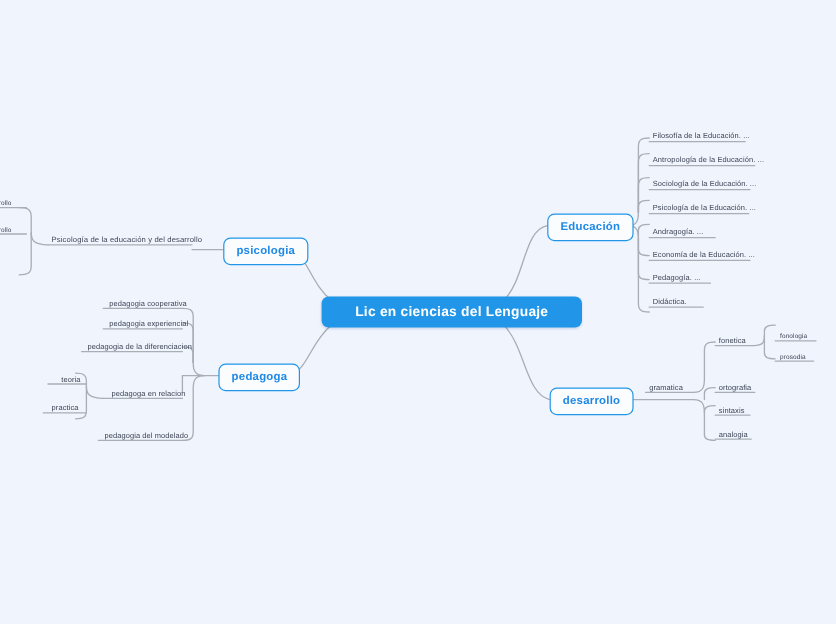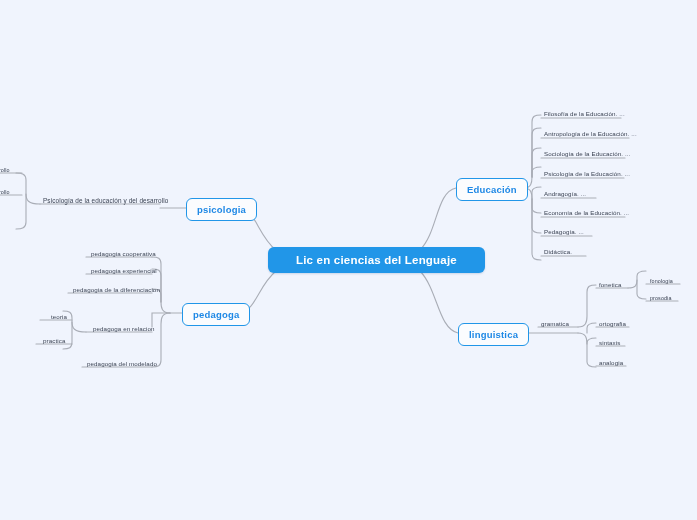--- a/index.html
+++ b/index.html
@@ -194,21 +194,21 @@
 
   <div class="node leaf" style="left:541px; top:189px;">Andragogía. ...</div>
 
   <div class="node leaf" style="left:541px; top:208px;">Economía de la Educación. ...</div>
 
   <div class="node leaf" style="left:541px; top:227px;">Pedagogía. ...</div>
 
   <div class="node leaf" style="left:541px; top:247px;">Didáctica.</div>
 
   <div class="node branch" style="left:458px; top:323px;">
-    <span>linguistica</span>
+    <span>desarrollo</span>
   </div>
 
   <div class="node leaf" style="left:538px; top:319px;">gramatica</div>
 
   <div class="node leaf" style="left:596px; top:280px;">fonetica</div>
 
   <div class="node leaf tiny" style="left:647px; top:277px;">fonologia</div>
 
   <div class="node leaf tiny" style="left:647px; top:294px;">prosodia</div>
 

